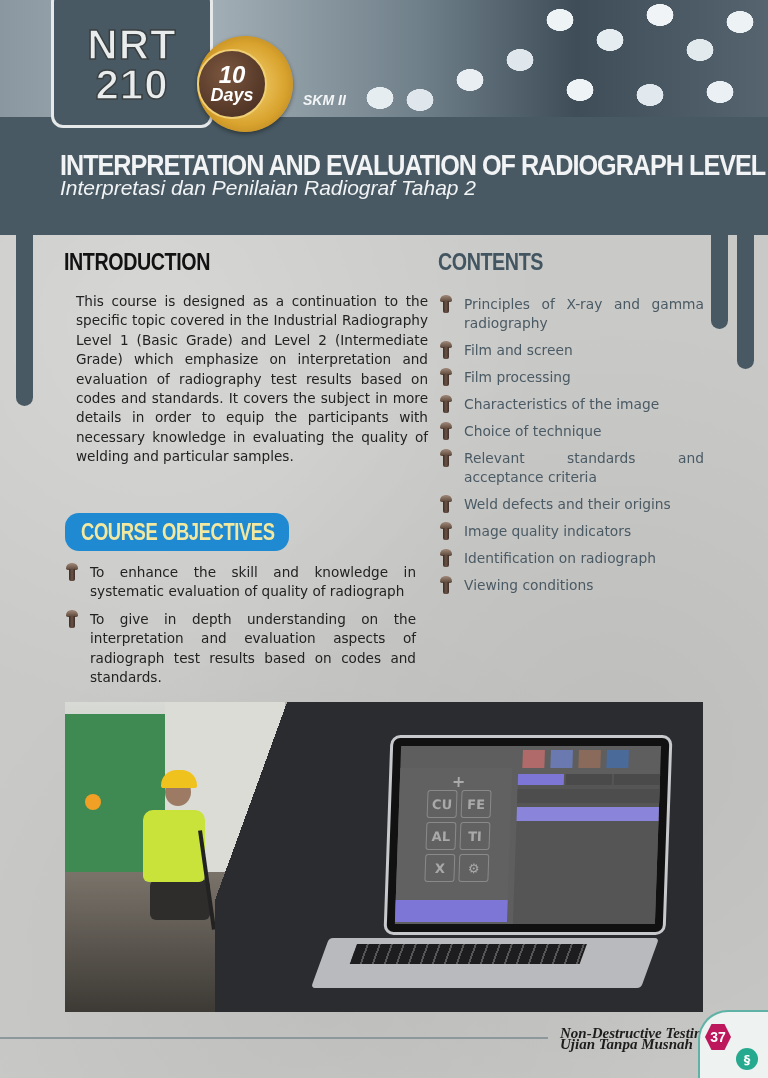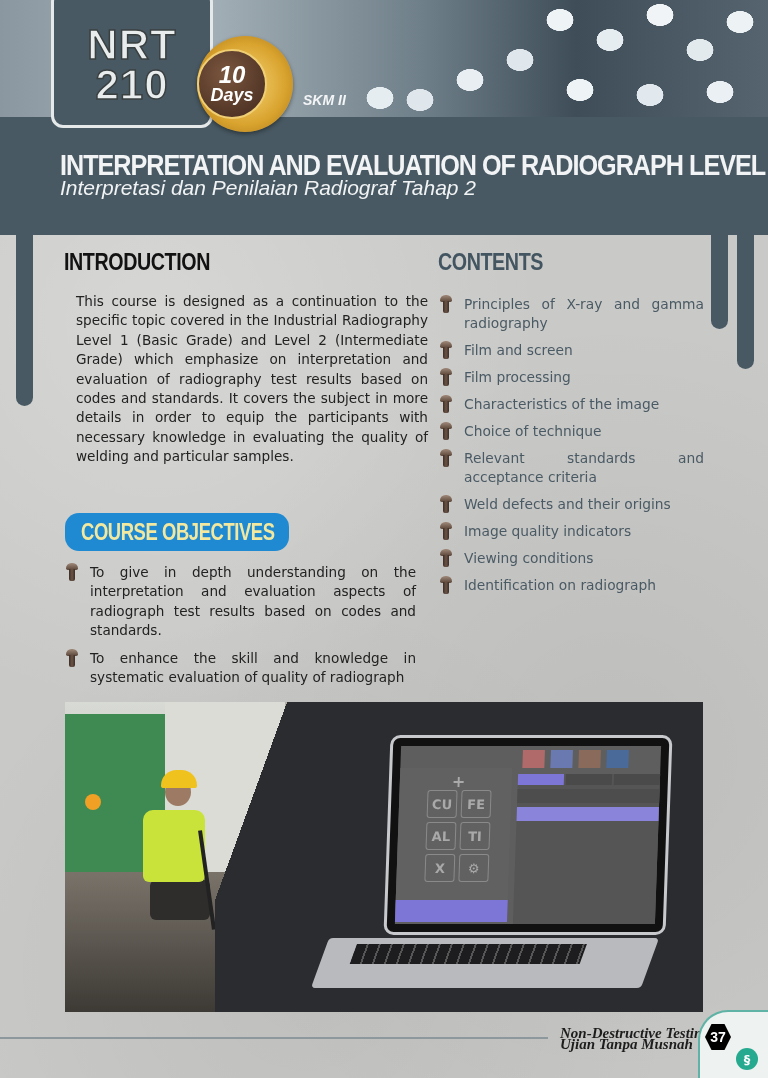--- a/index.html
+++ b/index.html
@@ -184,21 +184,21 @@
   .footer-text {
     position: absolute; left: 560px; top: 1028px; font-family: Liberation Serif, serif;
     font-weight: bold; font-style: italic; font-size: 15px; line-height: 10.5px; color: #1d1d1d;
   }
   .footer-tab {
     position: absolute; left: 698px; top: 1010px; width: 70px; height: 68px;
     background: #eef2f1; border-radius: 30px 0 0 0; border: 2px solid #5fb3a6; border-right: none; border-bottom: none;
   }
   .page-badge {
     position: absolute; left: 705px; top: 1024px; width: 26px; height: 26px;
-    background: #000000; color: #fff; font-family: "Liberation Sans", sans-serif; font-weight: bold;
+    background: #be185d; color: #fff; font-family: "Liberation Sans", sans-serif; font-weight: bold;
     font-size: 14px; display: flex; align-items: center; justify-content: center;
     clip-path: polygon(25% 0, 75% 0, 100% 50%, 75% 100%, 25% 100%, 0 50%);
   }
   .logo-mark {
     position: absolute; left: 736px; top: 1048px; width: 22px; height: 22px; border-radius: 50%;
     background: #25a98f; color: #fff; font-size: 13px; font-weight: bold;
     display: flex; align-items: center; justify-content: center;
   }
 </style>
 </head>
@@ -232,30 +232,30 @@
 <div class="section-h contents-h">CONTENTS</div>
 <ul class="contents-list">
   <li><span class="bolt"></span><span>Principles of X-ray and gamma radiography</span></li>
   <li><span class="bolt"></span><span>Film and screen</span></li>
   <li><span class="bolt"></span><span>Film processing</span></li>
   <li><span class="bolt"></span><span>Characteristics of the image</span></li>
   <li><span class="bolt"></span><span>Choice of technique</span></li>
   <li><span class="bolt"></span><span>Relevant standards and acceptance criteria</span></li>
   <li><span class="bolt"></span><span>Weld defects and their origins</span></li>
   <li><span class="bolt"></span><span>Image quality indicators</span></li>
+  <li><span class="bolt"></span><span>Identification on radiograph</span></li>
   <li><span class="bolt"></span><span>Viewing conditions</span></li>
-  <li><span class="bolt"></span><span>Identification on radiograph</span></li>
 </ul>
 
 <div class="objectives-pill">
   <span>COURSE OBJECTIVES</span>
 </div>
 <ul class="obj-list">
+  <li><span class="bolt"></span><span>To enhance the skill and knowledge in systematic evaluation of quality of radiograph</span></li>
   <li><span class="bolt"></span><span>To give in depth understanding on the interpretation and evaluation aspects of radiograph test results based on codes and standards.</span></li>
-  <li><span class="bolt"></span><span>To enhance the skill and knowledge in systematic evaluation of quality of radiograph</span></li>
 </ul>
 
 <div class="photo">
   <div class="ph-door"></div>
   <div class="ph-wall"></div>
   <div class="ph-pipes"></div>
   <div class="ph-floor"></div>
   <div class="ph-legs"></div>
   <div class="ph-worker-body"></div>
   <div class="ph-worker-head"></div>

